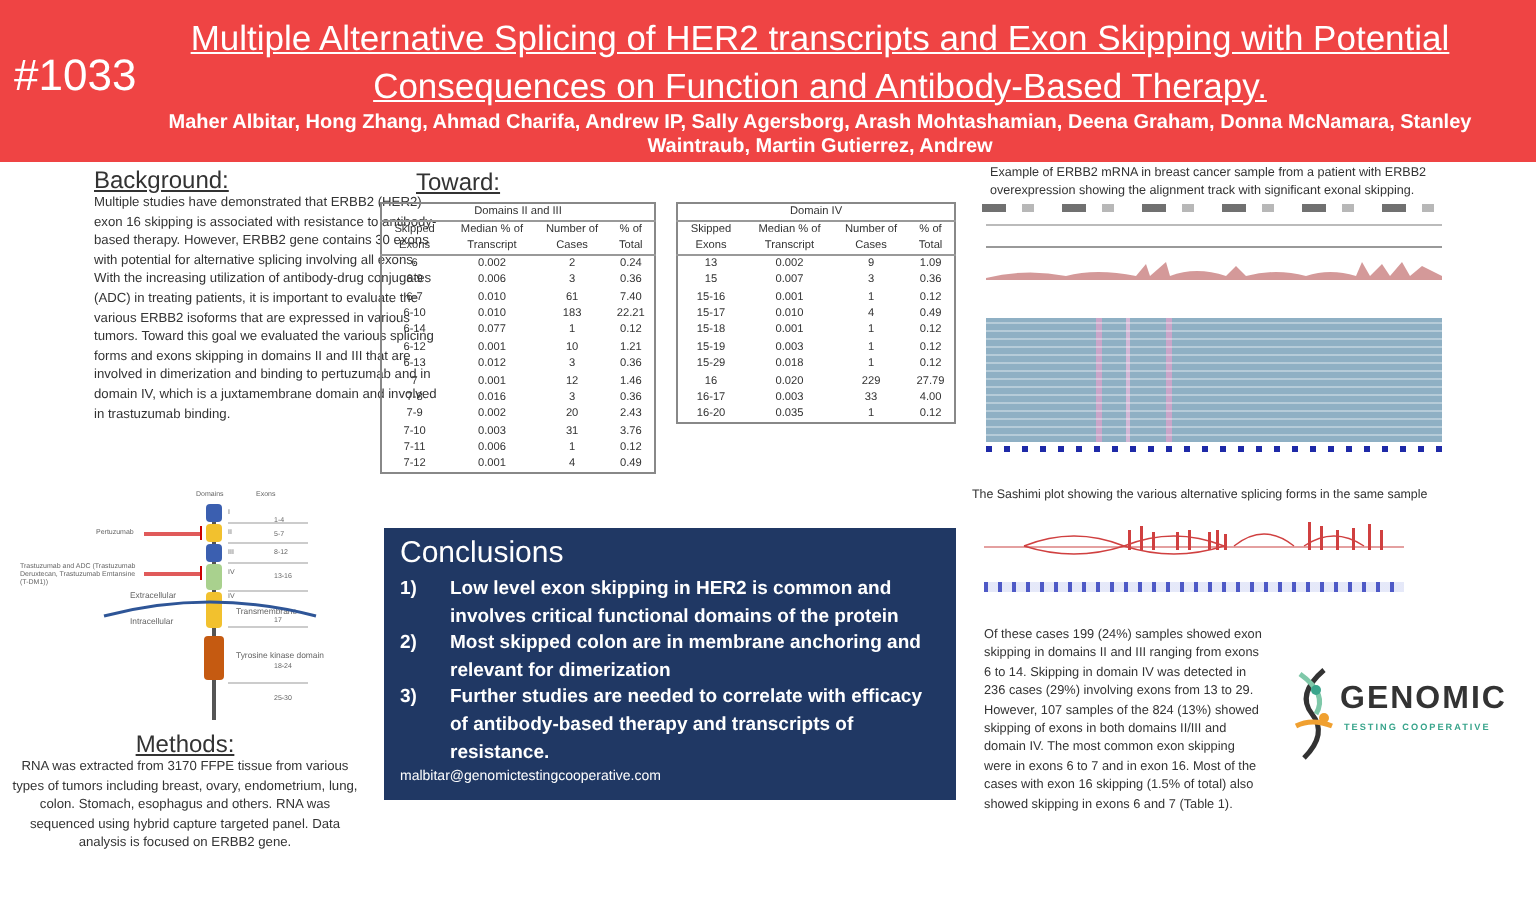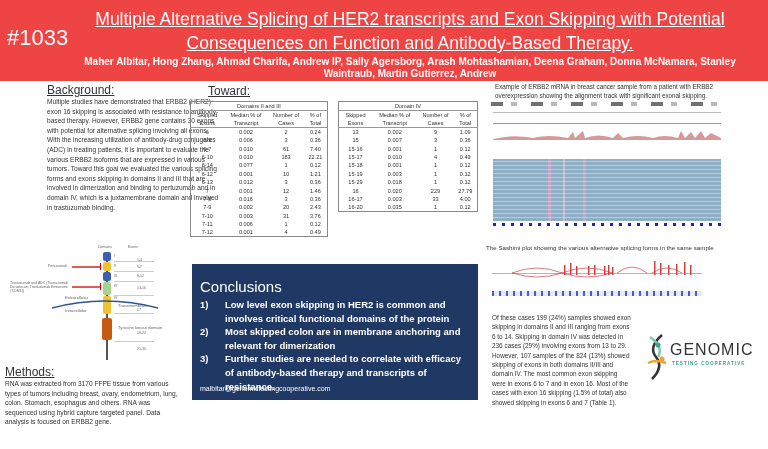--- a/index.html
+++ b/index.html
@@ -8,40 +8,40 @@
 
   .header { position: absolute; left: 0; top: 0; width: 768px; height: 81px; background: #ef4444; color: #fff; }
   .poster-num { position: absolute; left: 7px; top: 25px; font-size: 22px; font-family: "Liberation Sans", sans-serif; }
   .title { position: absolute; left: 60px; top: 7px; width: 700px; text-align: center; font-size: 17.5px; line-height: 24px; text-decoration: underline; }
   .authors { position: absolute; left: 60px; top: 56px; width: 700px; text-align: center; font-size: 10px; line-height: 12px; font-weight: bold; }
 
   .sec-title { font-size: 12px; text-decoration: underline; color: #333; }
   .body-text { font-size: 6.6px; line-height: 9.6px; color: #333; }
 
   .background { position: absolute; left: 5px; top: 83px; width: 175px; margin-left: 42px; }
-  .methods { position: absolute; left: 5px; top: 365px; width: 175px; }
+  .methods { position: absolute; left: 5px; top: 365px; width: 175px; text-align: center; }
 
   .diagram { position: absolute; left: 10px; top: 240px; width: 170px; height: 122px; font-size: 3.5px; color: #666; }
   .diagram .axis { position: absolute; left: 96px; top: 14px; width: 2px; height: 106px; background: #555; }
   .diagram .dom { position: absolute; left: 93px; width: 8px; border-radius: 2px; }
   .diagram .lbl { position: absolute; white-space: nowrap; }
   .diagram .hline { position: absolute; left: 104px; width: 40px; height: 1px; background: #ccc; }
   .diagram .inhib { position: absolute; height: 1.5px; background: #e05a5a; }
   .diagram .inhib::after { content: ""; position: absolute; right: -1px; top: -3px; width: 1.5px; height: 7px; background: #c00; }
 
   .results-title { position: absolute; left: 208px; top: 84px; font-size: 12px; text-decoration: underline; color: #333; }
 
   table.res { position: absolute; border-collapse: collapse; font-size: 5.6px; color: #333; }
   table.res td, table.res th { text-align: center; font-weight: normal; padding: 0 2px; height: 8.4px; line-height: 8px; }
   table.res thead th { border-bottom: 1px solid #999; }
   table.res thead tr.grp th { border-bottom: 1px solid #999; }
   .t1 { left: 190px; top: 101px; width: 138px; border-left: 1px solid #888; border-right: 1px solid #888; border-top: 1px solid #888; border-bottom: 1px solid #888; }
   .t2 { left: 338px; top: 101px; width: 140px; border-left: 1px solid #888; border-right: 1px solid #888; border-top: 1px solid #888; border-bottom: 1px solid #888; }
 
-  .conclusions { position: absolute; left: 192px; top: 264px; width: 286px; height: 136px; background: #203864; color: #fff; padding: 14px 8px; }
+  .conclusions { position: absolute; left: 192px; top: 264px; width: 286px; height: 136px; background: #203864; color: #fff; padding: 4px 8px; }
   .conclusions .ctitle { font-size: 15px; margin-bottom: 3px; }
   .conclusions ol { list-style: none; }
   .conclusions li { display: flex; font-size: 9.5px; line-height: 13.6px; font-weight: bold; }
   .conclusions li .n { width: 25px; flex-shrink: 0; }
   .conclusions .email { position: absolute; left: 8px; bottom: 8px; font-size: 7px; }
 
   .cap1 { position: absolute; left: 495px; top: 83px; width: 260px; font-size: 6.3px; line-height: 8.5px; color: #333; }
   .igv { position: absolute; left: 491px; top: 100px; width: 236px; height: 133px; background: #fff; }
   .igv .chr { position: absolute; left: 0; top: 2px; width: 230px; height: 4px; background: repeating-linear-gradient(90deg, #333 0 12px, #fff 12px 20px, #999 20px 26px, #fff 26px 40px); opacity: 0.7; }
   .igv .ruler { position: absolute; left: 2px; top: 12px; width: 228px; height: 1px; background: #bbb; }
@@ -54,21 +54,21 @@
   .igv .genes { position: absolute; left: 2px; top: 123px; width: 228px; height: 3px; background: repeating-linear-gradient(90deg, #1f2aa8 0 3px, #fff 3px 9px); }
 
   .cap2 { position: absolute; left: 486px; top: 244px; width: 280px; font-size: 6.2px; color: #333; }
   .sashimi { position: absolute; left: 492px; top: 255px; width: 210px; height: 50px; background: #fff; }
   .sashimi .base { position: absolute; left: 0; top: 18px; width: 210px; height: 1px; background: #e4a0a0; }
   .sashimi .track { position: absolute; left: 0; top: 36px; width: 210px; height: 5px; background: repeating-linear-gradient(90deg, #2230b8 0 2px, #dfe3f7 2px 7px); opacity: 0.8; }
 
   .results-text { position: absolute; left: 492px; top: 313px; width: 140px; font-size: 6.4px; line-height: 9.4px; color: #333; }
 
   .logo { position: absolute; left: 638px; top: 333px; width: 126px; height: 48px; }
-  .logo .word { position: absolute; left: 32px; top: 8px; font-size: 16px; font-weight: normal; color: #333; letter-spacing: 1px; }
+  .logo .word { position: absolute; left: 32px; top: 8px; font-size: 16px; font-weight: bold; color: #333; letter-spacing: 1px; }
   .logo .sub { position: absolute; left: 34px; top: 28px; font-size: 4.6px; color: #3aa58c; letter-spacing: 1px; font-weight: bold; }
 </style>
 </head>
 <body>
 
 <div class="header">
   <div class="poster-num">#1033</div>
   <div class="title">
     <div>Multiple Alternative Splicing of HER2 transcripts and Exon Skipping with Potential</div>
     <div>Consequences on Function and Antibody-Based Therapy.</div>

